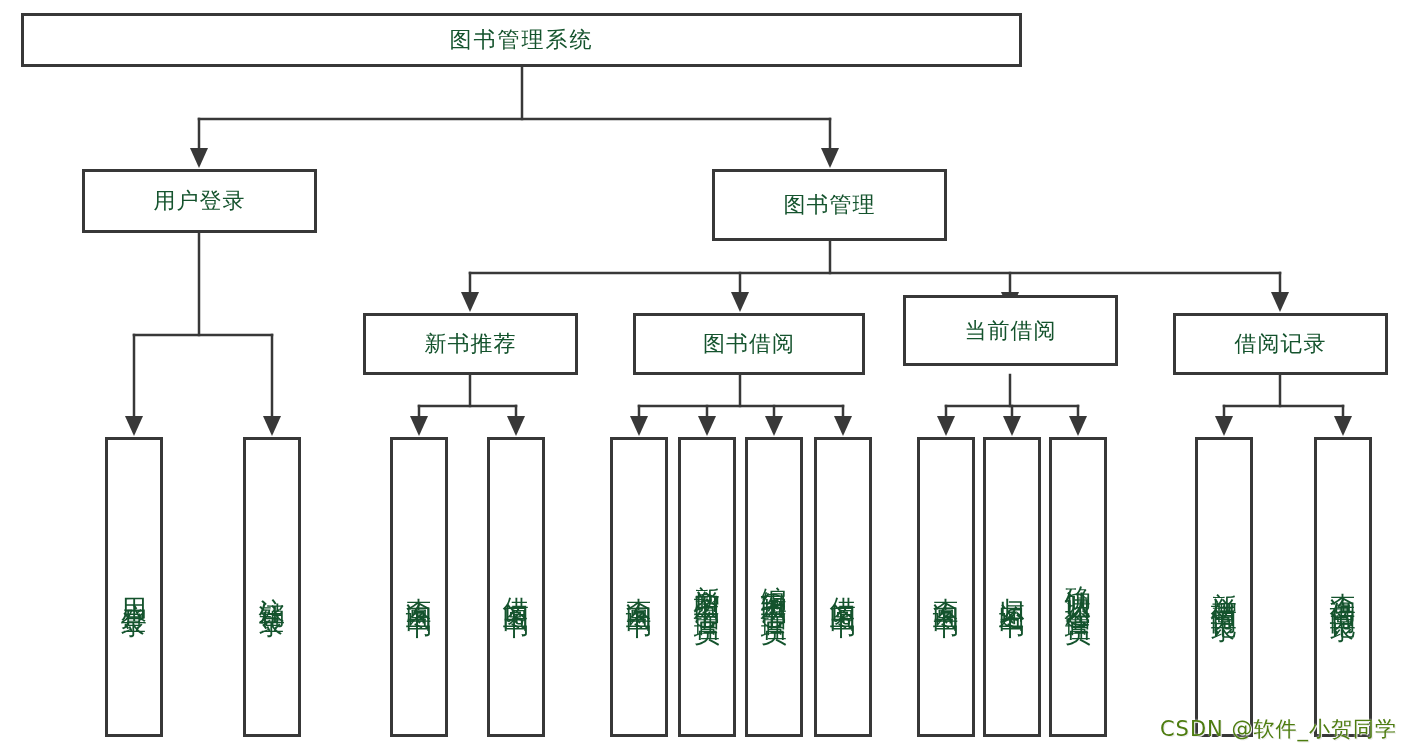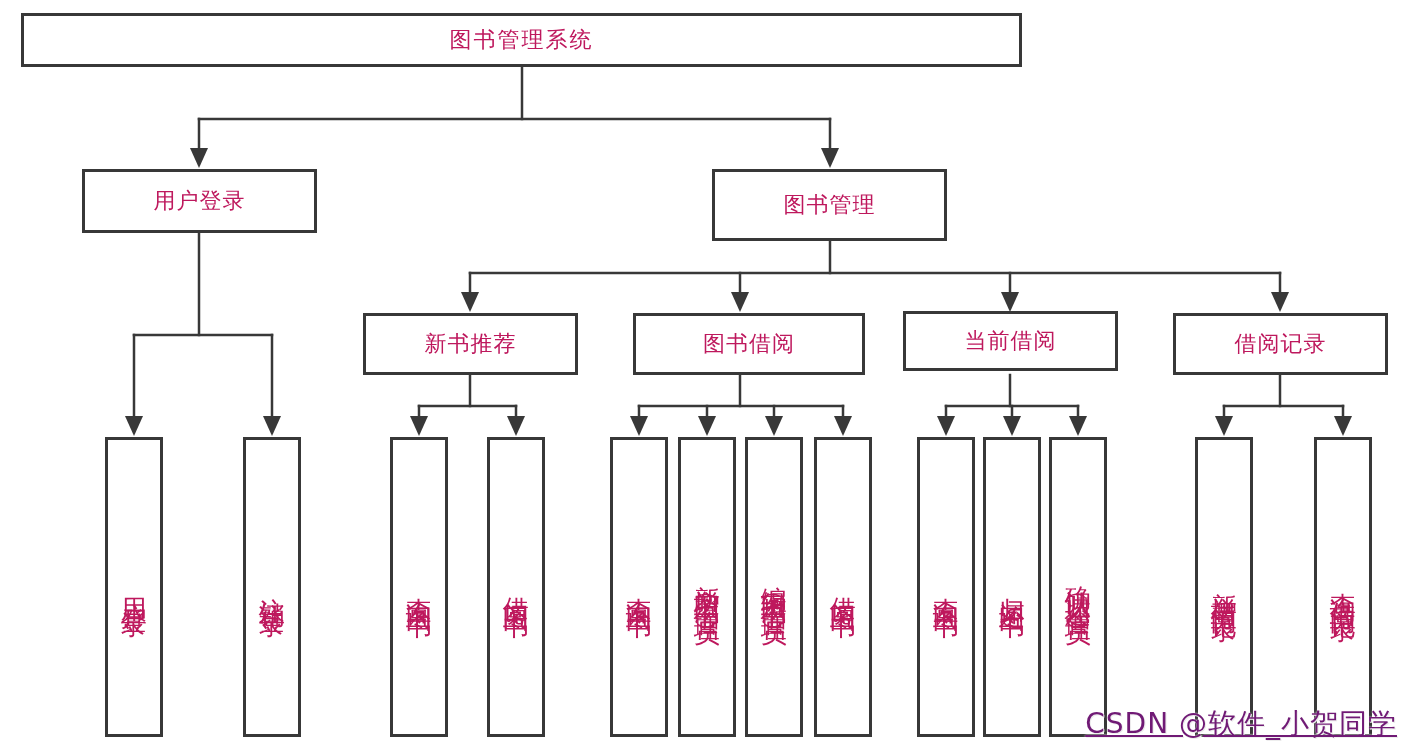--- a/index.html
+++ b/index.html
@@ -24,21 +24,21 @@
     z-index: 1;
   }
   .node {
     position: absolute;
     box-sizing: border-box;
     border: 3px solid #383838;
     background: #ffffff;
     display: flex;
     align-items: center;
     justify-content: center;
-    color: #be185d;
+    color: #14532d;
     z-index: 2;
   }
   .node.h-label {
     font-size: 22px;
     letter-spacing: 1px;
   }
   .node.root {
     font-size: 22px;
     letter-spacing: 2px;
   }
@@ -47,26 +47,25 @@
     text-orientation: mixed;
     font-size: 26px;
     letter-spacing: 5px;
     line-height: 1.1;
     white-space: nowrap;
   }
   .watermark {
     position: absolute;
     right: 8px;
     bottom: 4px;
-    font-size: 28px;
-    color: #701a75;
+    font-size: 21px;
+    color: #4d7c0f;
     text-shadow: 0 0 2px #ffffff, 1px 1px 0 #e8e8e8;
     z-index: 3;
     letter-spacing: 1px;
-    text-decoration: underline;
   }
 </style>
 </head>
 <body>
 
 <div class="canvas">
 
   <svg class="connectors" viewBox="0 0 1405 747" xmlns="http://www.w3.org/2000/svg">
     <g stroke="#383838" stroke-width="2.5" fill="none" stroke-linecap="square">
       <path d="M522 67 L522 119"></path>
@@ -144,21 +143,21 @@
   <div class="node h-label" style="left:712px; top:169px; width:235px; height:72px;">
     <span>图书管理</span>
   </div>
 
   <div class="node h-label" style="left:363px; top:313px; width:215px; height:62px;">
     <span>新书推荐</span>
   </div>
   <div class="node h-label" style="left:633px; top:313px; width:232px; height:62px;">
     <span>图书借阅</span>
   </div>
-  <div class="node h-label" style="left:903px; top:311px; width:215px; height:60px;">
+  <div class="node h-label" style="left:903px; top:295px; width:215px; height:71px;">
     <span>当前借阅</span>
   </div>
   <div class="node h-label" style="left:1173px; top:313px; width:215px; height:62px;">
     <span>借阅记录</span>
   </div>
 
   <div class="node leaf" style="left:105px; top:437px; width:58px; height:300px;">
     <span class="v-text">用户登录</span>
   </div>
   <div class="node leaf" style="left:243px; top:437px; width:58px; height:300px;">

